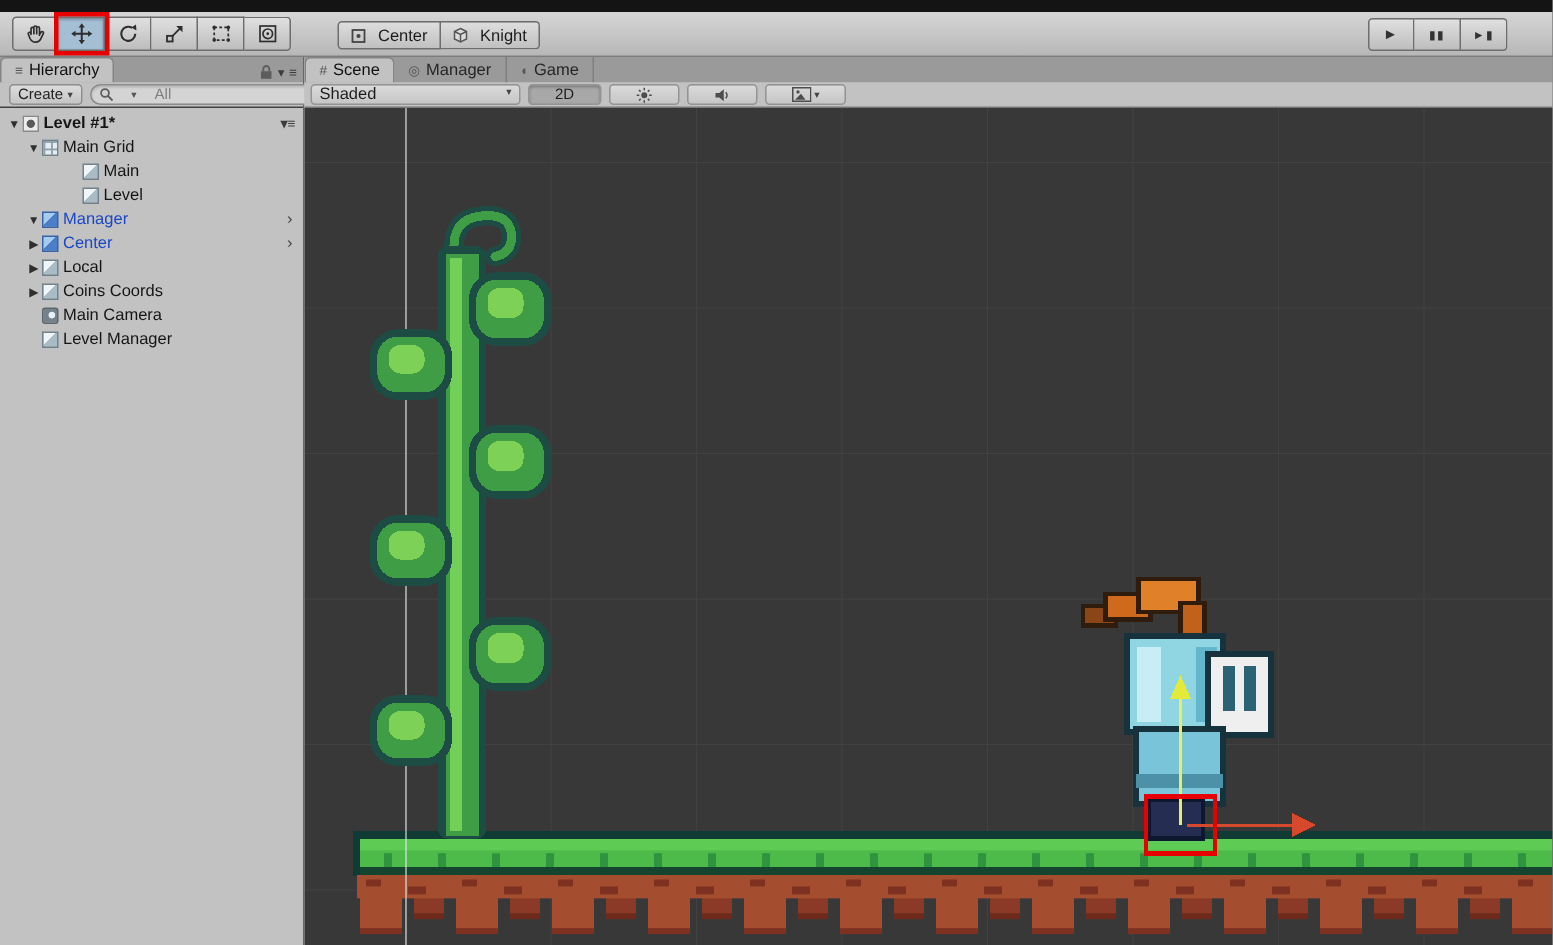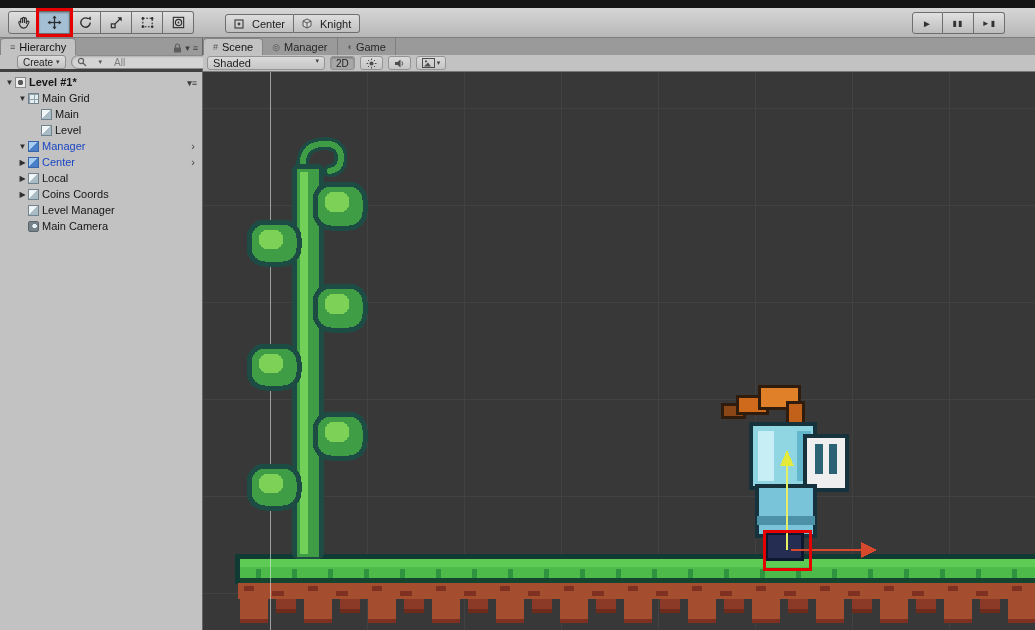--- a/index.html
+++ b/index.html
@@ -36,21 +36,21 @@
   .panel-tabbar{height:17px;background:var(--tabbar-bg,#9a9a9a);display:flex;align-items:flex-end}
   .tab{height:17px;display:flex;align-items:center;gap:4px;padding:0 9px;color:#262626;
     border-right:1px solid rgba(0,0,0,.18);font-size:11px}
   .tab.active{background:#c2c2c2;border:1px solid #858585;border-bottom:none;border-radius:4px 4px 0 0;color:#111}
   .tab-icon{font-size:9px;color:#555}
   .tabbar-right{margin-left:auto;display:flex;align-items:center;gap:3px;padding:0 4px 2px 0;color:#3c3c3c}
   .tabbar-right span{font-size:9px}
 
   
   .hierarchy-panel{position:absolute;top:38px;left:0;width:203px;bottom:0;background:#c2c2c2;border-right:1px solid #666}
-  .create-row{height:17px;display:flex;align-items:center;padding:1px 17px;border-bottom:3px solid #404040;background:#c2c2c2}
+  .create-row{height:17px;display:flex;align-items:center;padding:1px 6px;border-bottom:1px solid #404040;background:#c2c2c2}
   .create-btn{font-size:10px;height:14px;padding:0 5px;border:1px solid #8f8f8f;border-radius:3px;
     background:linear-gradient(#dcdcdc,#c4c4c4);display:flex;align-items:center;gap:3px;color:#222}
   .create-btn .dd{font-size:7px;color:#444}
   .search-pill{flex:1;margin-left:5px;height:14px;border:1px solid #8a8a8a;border-radius:8px;background:#d4d4d4;
     display:flex;align-items:center;gap:12px;padding:0 5px;box-shadow:inset 0 1px 2px rgba(0,0,0,.18)}
   .search-pill .dd{font-size:7px;color:#555}
   .search-input{flex:1;border:none;background:transparent;outline:none;font-size:10px;color:#333;
     font-family:"Liberation Sans",sans-serif;min-width:0}
   .search-input::placeholder{color:#7e7e7e}
 
@@ -67,33 +67,33 @@
   .icon-camera{background:radial-gradient(circle at 62% 45%,#e8f2f6 0 2px,#76828a 2.5px);border:1px solid #5a666e;border-radius:2px}
   .scene-icon{width:11px;height:11px;flex:none;margin-right:3px;background:#ececec;border:1px solid #8a8a8a;
     background-image:radial-gradient(circle at 50% 50%,#5a5a5a 0 2.5px,transparent 3px)}
   .label{white-space:nowrap}
   .tree-row.prefab .label{color:var(--prefab-blue,#1a47c4)}
   .tree-row.selected{background:var(--selection-blue,#3d6ebf)}
   .tree-row.selected .label{color:#e9f1ff}
   .tree-row.annotated::after{content:"";position:absolute;left:38px;right:1px;top:-2px;bottom:-2px;
     border:3px solid var(--annotation-red,#e60000);pointer-events:none;z-index:3}
   .depth-1{padding-left:17px}
-  .depth-2{padding-left:30px}
+  .depth-2{padding-left:44px}
   .chevron{margin-left:auto;padding-right:7px;color:#3f3f3f;font-size:11px}
   .root-menu{margin-left:auto;padding-right:5px;color:#3c3c3c}
   .root-menu span{font-size:9px}
 
   
   .scene-panel{position:absolute;top:38px;left:203px;right:0;bottom:0;background:#c2c2c2}
   .scene-toolbar{height:17px;display:flex;align-items:center;gap:5px;padding:1px 4px;background:#c2c2c2;border-bottom:1px solid #777}
-  .shaded-dd{width:118px;height:14px;border:1px solid #949494;border-radius:3px;
+  .shaded-dd{width:140px;height:14px;border:1px solid #949494;border-radius:3px;
     background:linear-gradient(#dadada,#c6c6c6);display:flex;align-items:flex-start;padding:0 5px;font-size:11px;color:#1d1d1d}
   .shaded-dd .dd{margin-left:auto;font-size:7px;color:#444}
   .mini-btn{height:14px;border:1px solid #949494;border-radius:3px;background:linear-gradient(#dadada,#c6c6c6);
-    display:flex;align-items:center;justify-content:center;padding:0 5px;font-size:10px;color:#1d1d1d;gap:2px}
+    display:flex;align-items:center;justify-content:center;padding:0 17px;font-size:10px;color:#1d1d1d;gap:2px}
   .mini-btn.pressed{background:#a8a8a8;box-shadow:inset 0 1px 2px rgba(0,0,0,.3)}
   .mini-btn .dd{font-size:7px;color:#444}
 
   .viewport{position:absolute;top:34px;left:0;right:0;bottom:0;background:var(--viewport-bg,#383838);overflow:hidden}
   .viewport svg{display:block}
 </style>
 </head>
 <body>
 
 <div class="titlebar-strip"></div>
@@ -261,28 +261,28 @@
           <span class="chevron"></span>
         </div>
         <div class="tree-row depth-1">
           <span class="arrow">▶</span>
           <span class="obj-icon icon-cube"></span>
           <span class="label">Coins Coords</span>
           <span class="chevron"></span>
         </div>
         <div class="tree-row depth-1">
           <span class="arrow"></span>
+          <span class="obj-icon icon-camera"></span>
+          <span class="label">Main Camera</span>
+          <span class="chevron"></span>
+        </div>
+        <div class="tree-row depth-1">
+          <span class="arrow"></span>
           <span class="obj-icon icon-cube"></span>
           <span class="label">Level Manager</span>
-          <span class="chevron"></span>
-        </div>
-        <div class="tree-row depth-1">
-          <span class="arrow"></span>
-          <span class="obj-icon icon-camera"></span>
-          <span class="label">Main Camera</span>
           <span class="chevron"></span>
         </div>
       </div>
   </div>
 </div>
 
 <div class="scene-panel">
   <div class="panel-tabbar">
 
   <div class="tab active">

